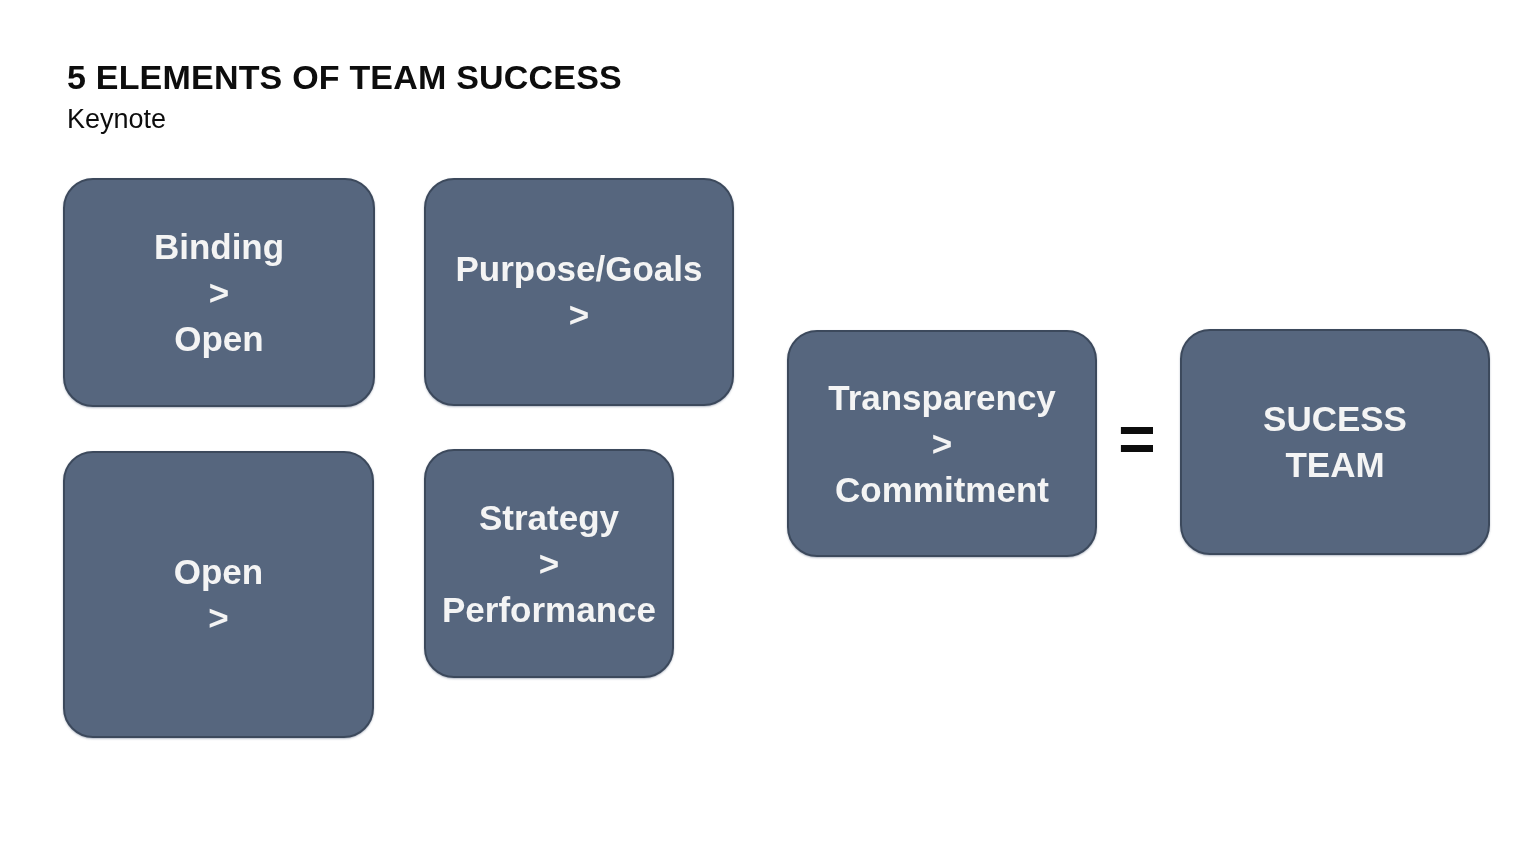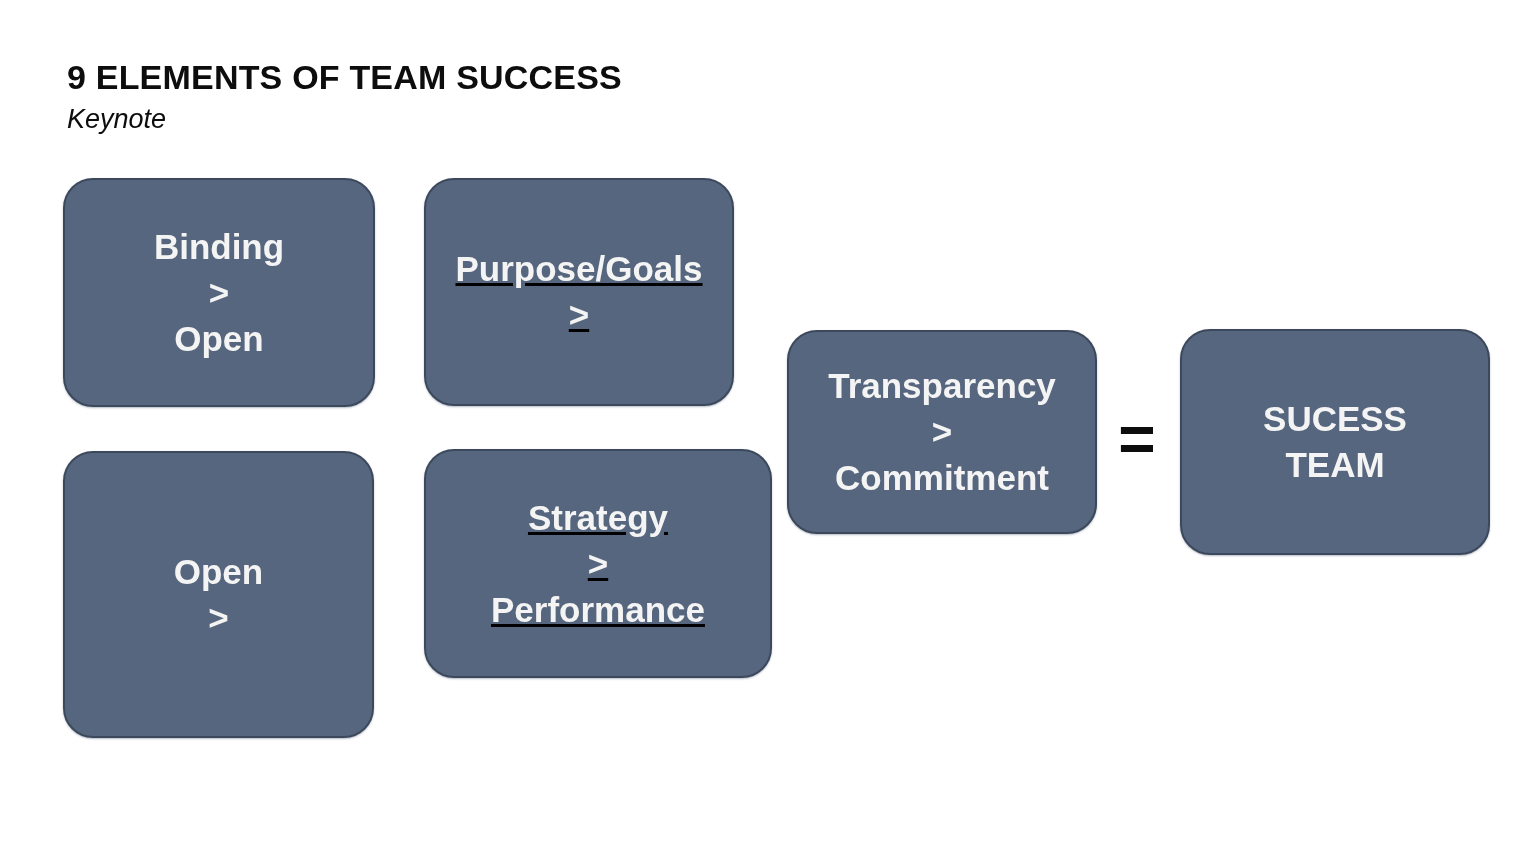--- a/index.html
+++ b/index.html
@@ -20,54 +20,53 @@
   }
   .title{
     position:absolute;left:67px;top:58px;
     font-size:34px;font-weight:700;color:var(--title-text);
     letter-spacing:0.2px;white-space:nowrap;
   }
   .subtitle{
     position:absolute;left:67px;top:104px;
     font-size:27px;font-weight:400;color:var(--title-text);
     white-space:nowrap;
-    font-style:italic;
   }
   .box{
     position:absolute;
     background:var(--box-fill);
     border:2px solid var(--box-border);
     border-radius:30px;
     box-shadow:0 1px 2px rgba(90,105,130,0.45);
     display:flex;align-items:center;justify-content:center;
     text-align:center;
   }
   .box .box-text{
     color:var(--box-text);
     font-size:35px;font-weight:700;line-height:46px;
   }
   .box .line{display:block;}
   .box1{left:63px; top:178px; width:312px; height:229px;}
-  .box2{left:424px;top:178px; width:310px; height:228px;text-decoration:underline;}
+  .box2{left:424px;top:178px; width:310px; height:228px;}
   .box3{left:63px; top:451px; width:311px; height:287px;}
-  .box4{left:424px;top:449px; width:348px; height:229px;text-decoration:underline;}
-  .box5{left:787px;top:330px; width:310px; height:204px;}
+  .box4{left:424px;top:449px; width:250px; height:229px;}
+  .box5{left:787px;top:330px; width:310px; height:227px;}
   .box6{left:1180px;top:329px;width:310px; height:226px;}
   .equals{
     position:absolute;left:1102px;top:399px;width:70px;height:80px;
     display:flex;align-items:center;justify-content:center;
     font-size:64px;font-weight:700;color:var(--title-text);
   }
 </style>
 </head>
 <body>
 
 <div class="canvas">
 
-  <div class="title">9 ELEMENTS OF TEAM SUCCESS</div>
+  <div class="title">5 ELEMENTS OF TEAM SUCCESS</div>
   <div class="subtitle">Keynote</div>
 
   <div class="box box1">
     <div class="box-text">
       <span class="line">Binding</span>
       <span class="line">&gt;</span>
       <span class="line">Open</span>
     </div>
   </div>
 

